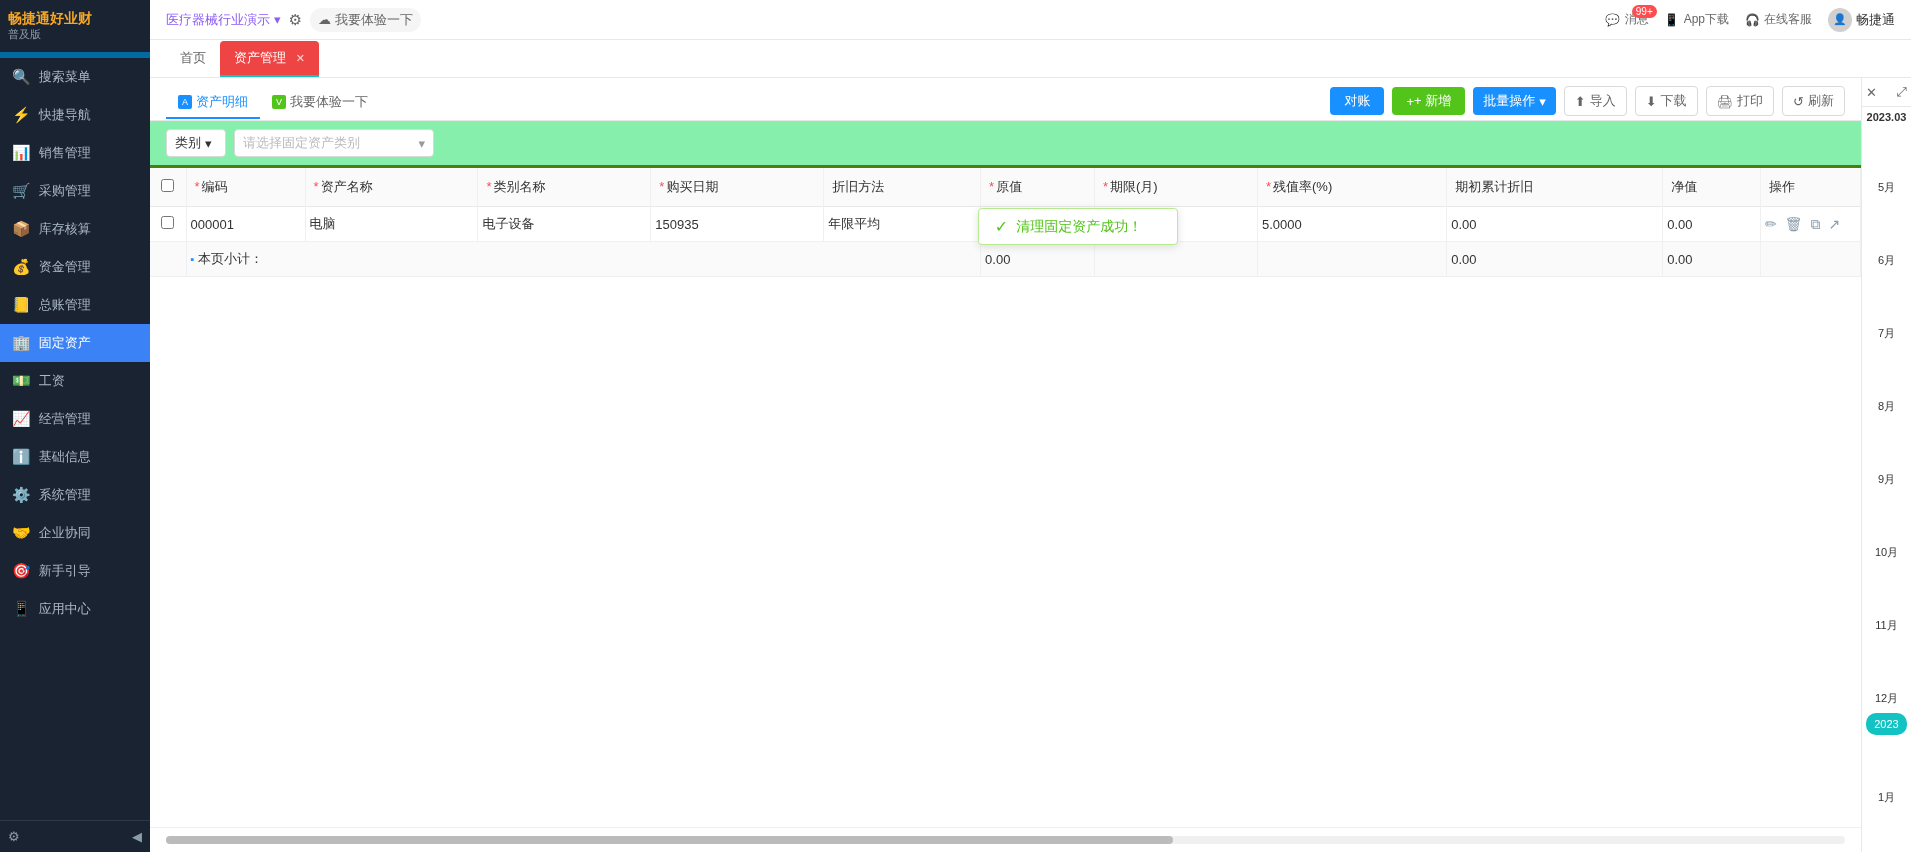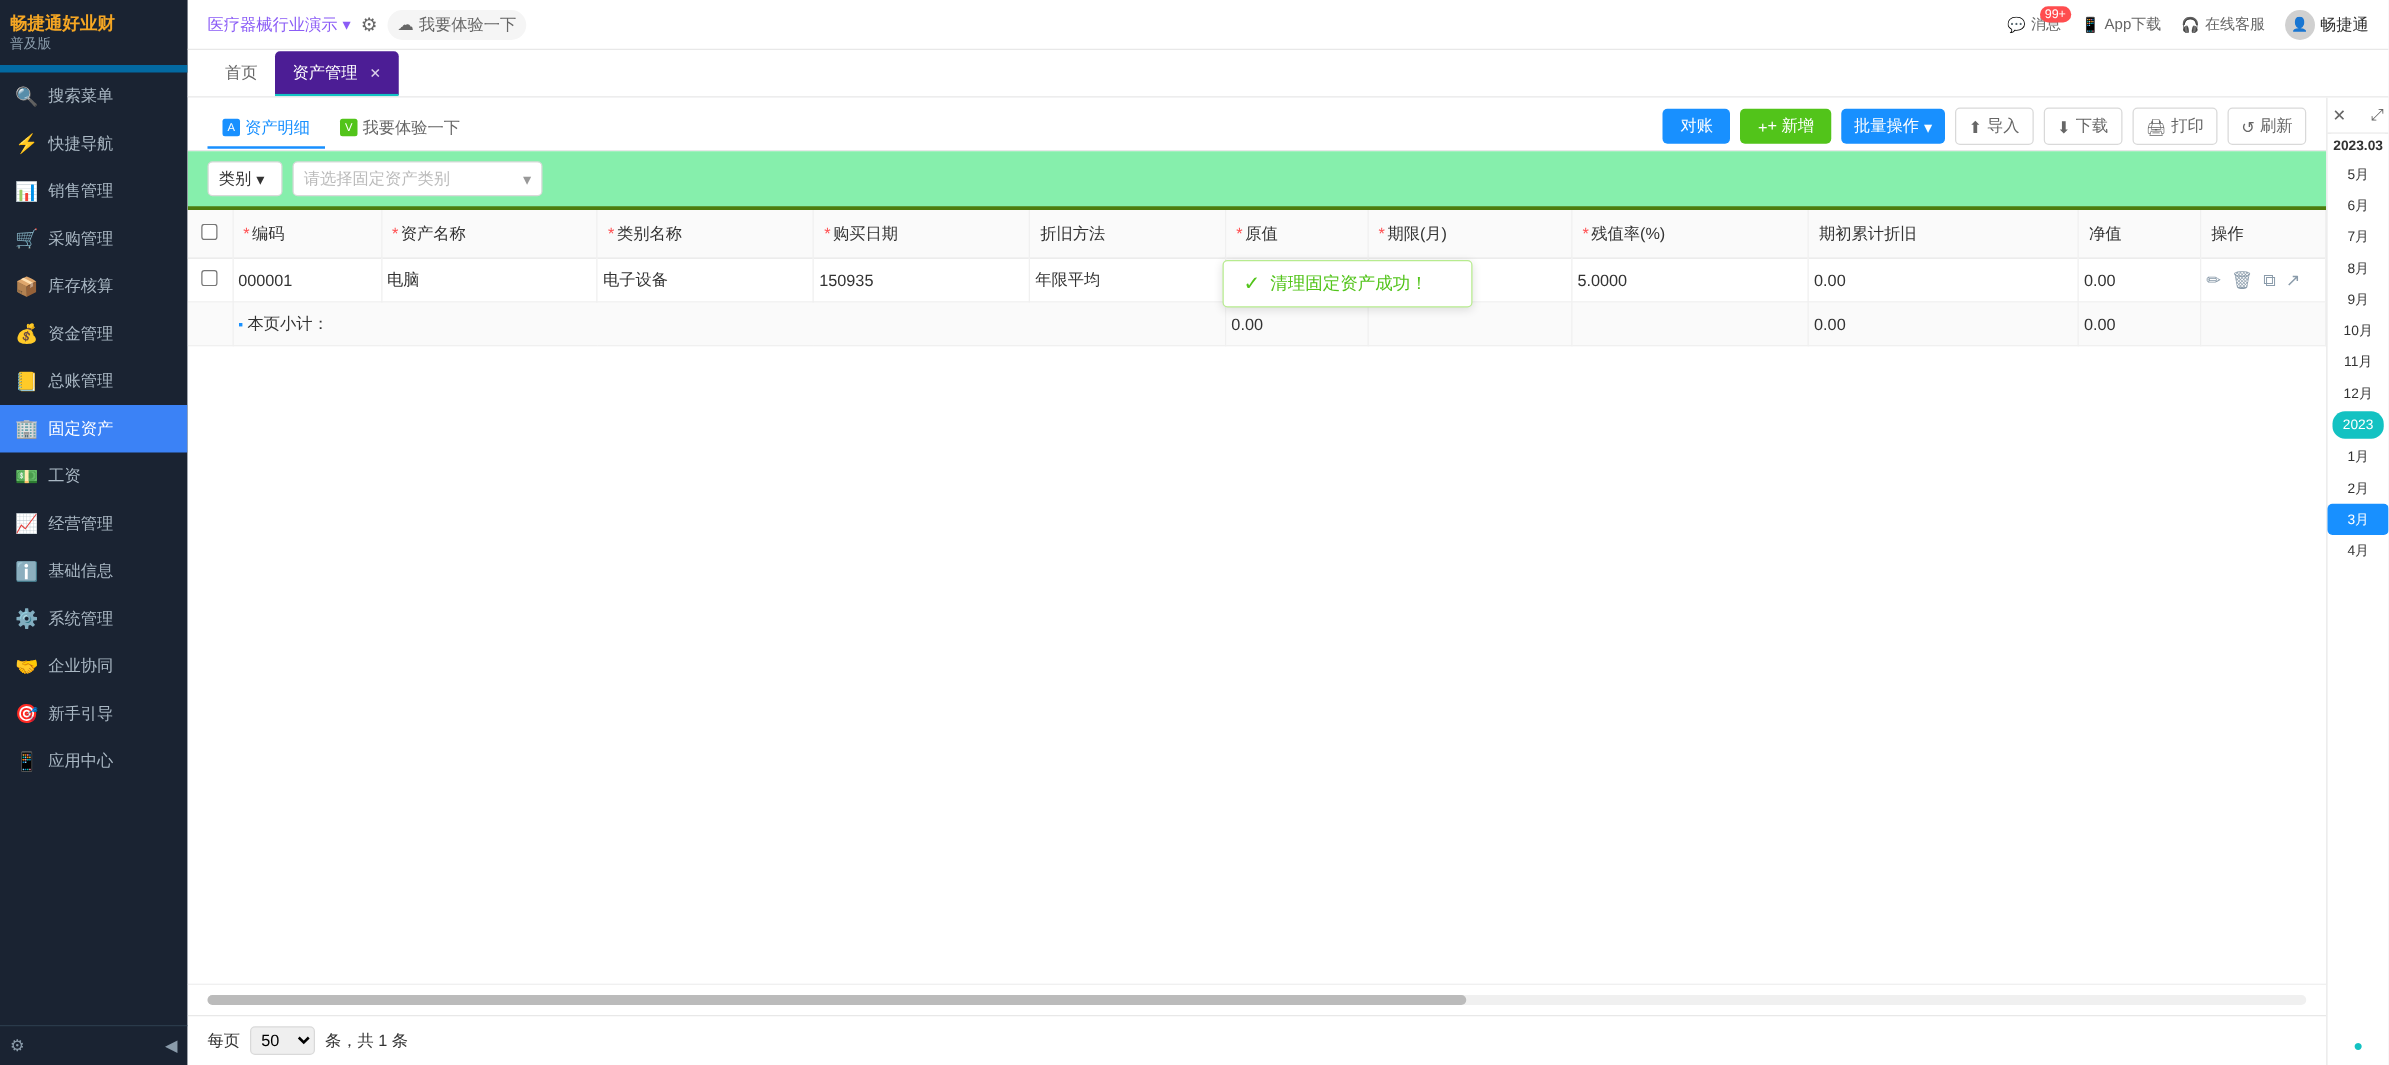--- a/index.html
+++ b/index.html
@@ -160,21 +160,21 @@
       flex-shrink: 0;
     }
     .tab-item {
       padding: 8px 14px;
       cursor: pointer;
       font-size: 13px;
       color: #666;
       border-bottom: 2px solid transparent;
     }
     .tab-item.active {
-      background: #4c1d95;
+      background: #ef4444;
       color: #fff;
       border-radius: 4px 4px 0 0;
       border-bottom: 2px solid #13c2c2;
     }
     .tab-close {
       margin-left: 6px;
       font-size: 11px;
       color: rgba(255,255,255,0.8);
     }
 
@@ -429,20 +429,21 @@
       padding: 4px 2px;
       font-weight: bold;
     }
     .rs-month-item {
       width: 100%;
       text-align: center;
       padding: 5px 2px;
       font-size: 11px;
       color: #333;
       cursor: pointer;
+      margin-top: 48px;
     }
     .rs-month-item.active {
       background: #1890ff;
       color: #fff;
       border-radius: 4px;
     }
     .rs-month-item.current-year {
       background: #13c2c2;
       color: #fff;
       border-radius: 10px;
@@ -737,29 +738,20 @@
             </tbody>
           </table>
         </div>
 
         <div style="padding:4px 16px; background:#fff; border-top:1px solid #f0f0f0;">
           <div class="scroll-indicator">
             <div class="scroll-thumb"></div>
           </div>
         </div>
 
-        <div class="pagination-bar">
-          <span>每页</span>
-          <select class="page-size-select">
-            <option>50</option>
-            <option>100</option>
-            <option>200</option>
-          </select>
-          <span>条，共 1 条</span>
-        </div>
       </div>
 
     </div>
 
     <div class="right-sidebar">
       <div class="rs-header">
         <span class="rs-close">✕</span>
         <span class="rs-expand">⤢</span>
       </div>
       <div class="rs-year-label">2023.03</div>

